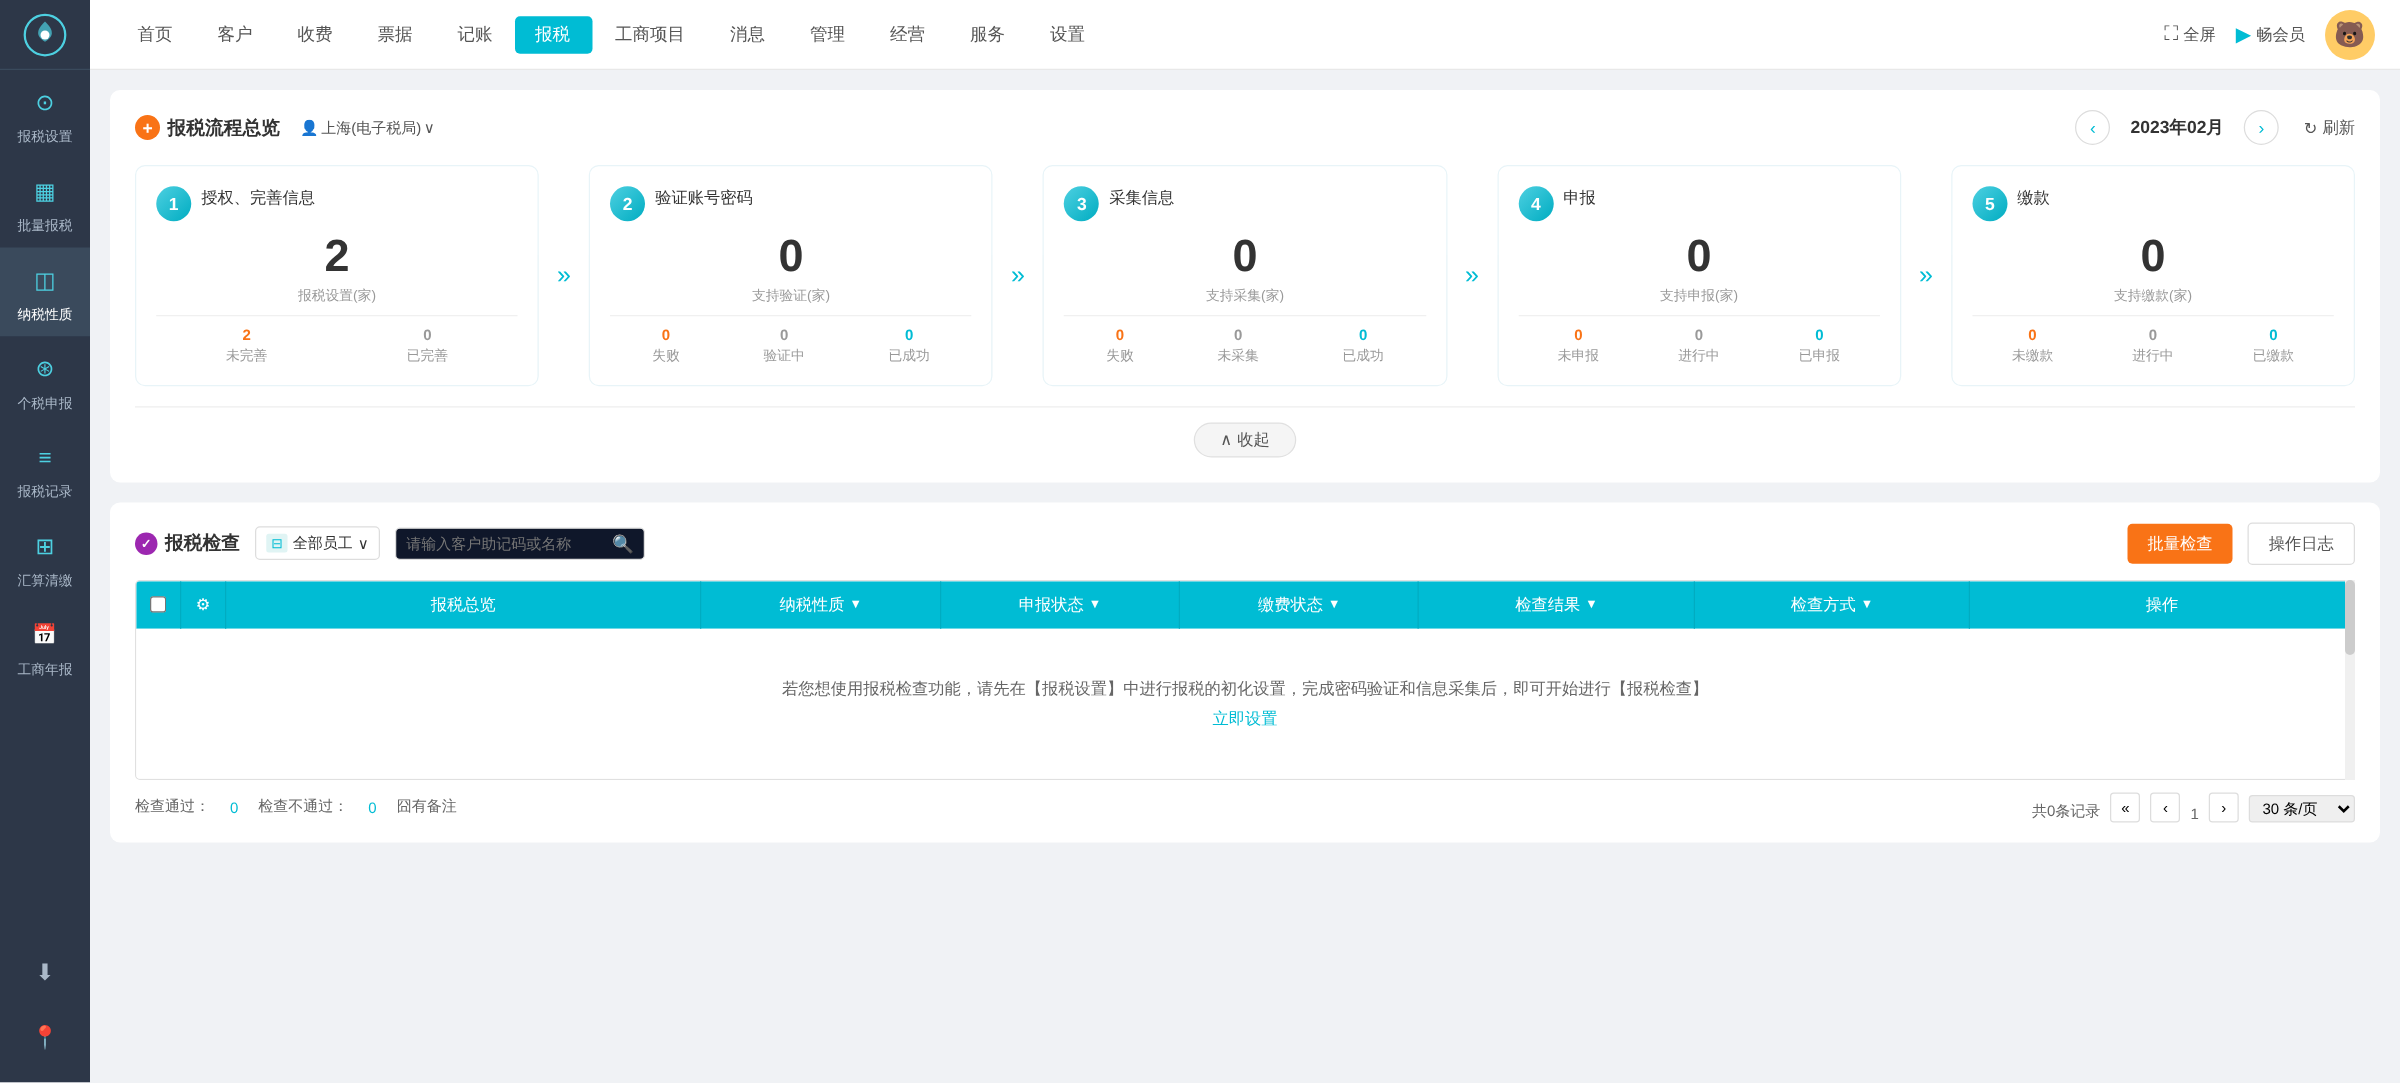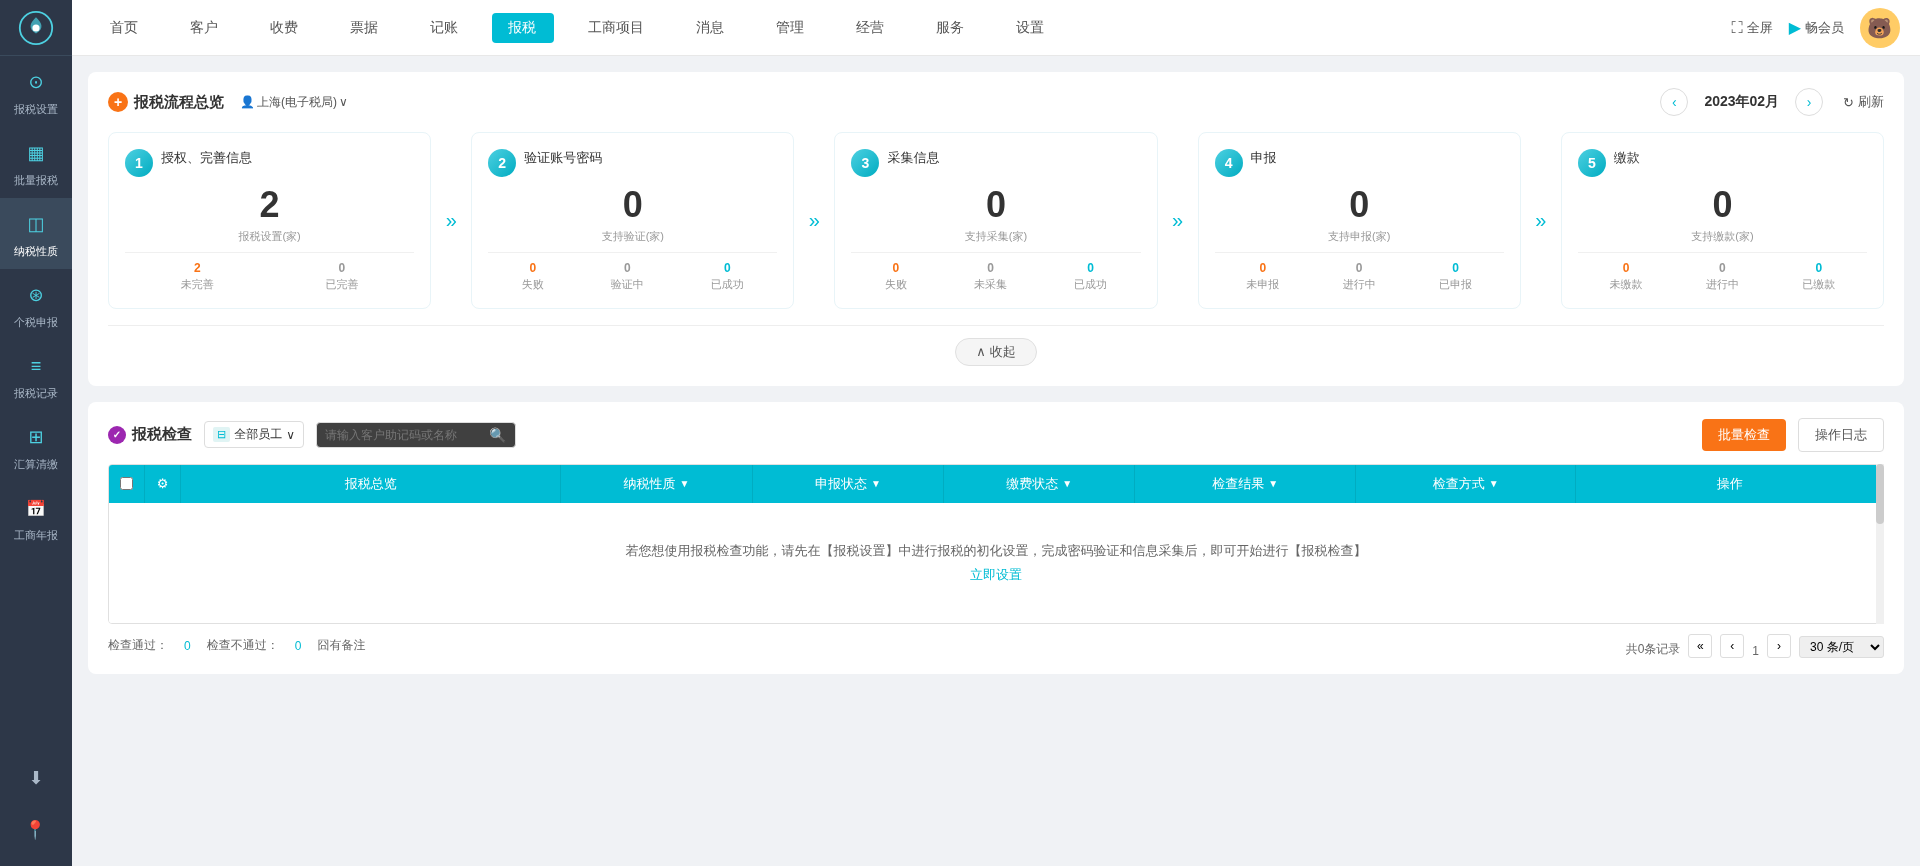--- a/index.html
+++ b/index.html
@@ -65,21 +65,21 @@
       height: 56px;
       display: flex;
       align-items: center;
       padding: 0 20px;
       border-bottom: 1px solid #e8e8e8;
       flex-shrink: 0;
     }
     .top-nav-items {
       display: flex;
       align-items: center;
-      gap: 16px;
+      gap: 0;
       flex: 1;
     }
     .nav-item {
       padding: 6px 18px;
       cursor: pointer;
       color: #555;
       font-size: 14px;
       border-radius: 4px;
     }
     .nav-item.active {
@@ -310,21 +310,21 @@
       border-radius: 2px;
       font-size: 11px;
     }
     .search-box {
       display: flex;
       align-items: center;
       border: 1px solid #ddd;
       border-radius: 4px;
       padding: 4px 8px;
       gap: 4px;
-      background: #404040;
+      background: #0f172a;
       flex: 1;
       max-width: 200px;
     }
     .search-box input {
       border: none;
       outline: none;
       font-size: 12px;
       color: #999;
       width: 100%;
       background: transparent;

